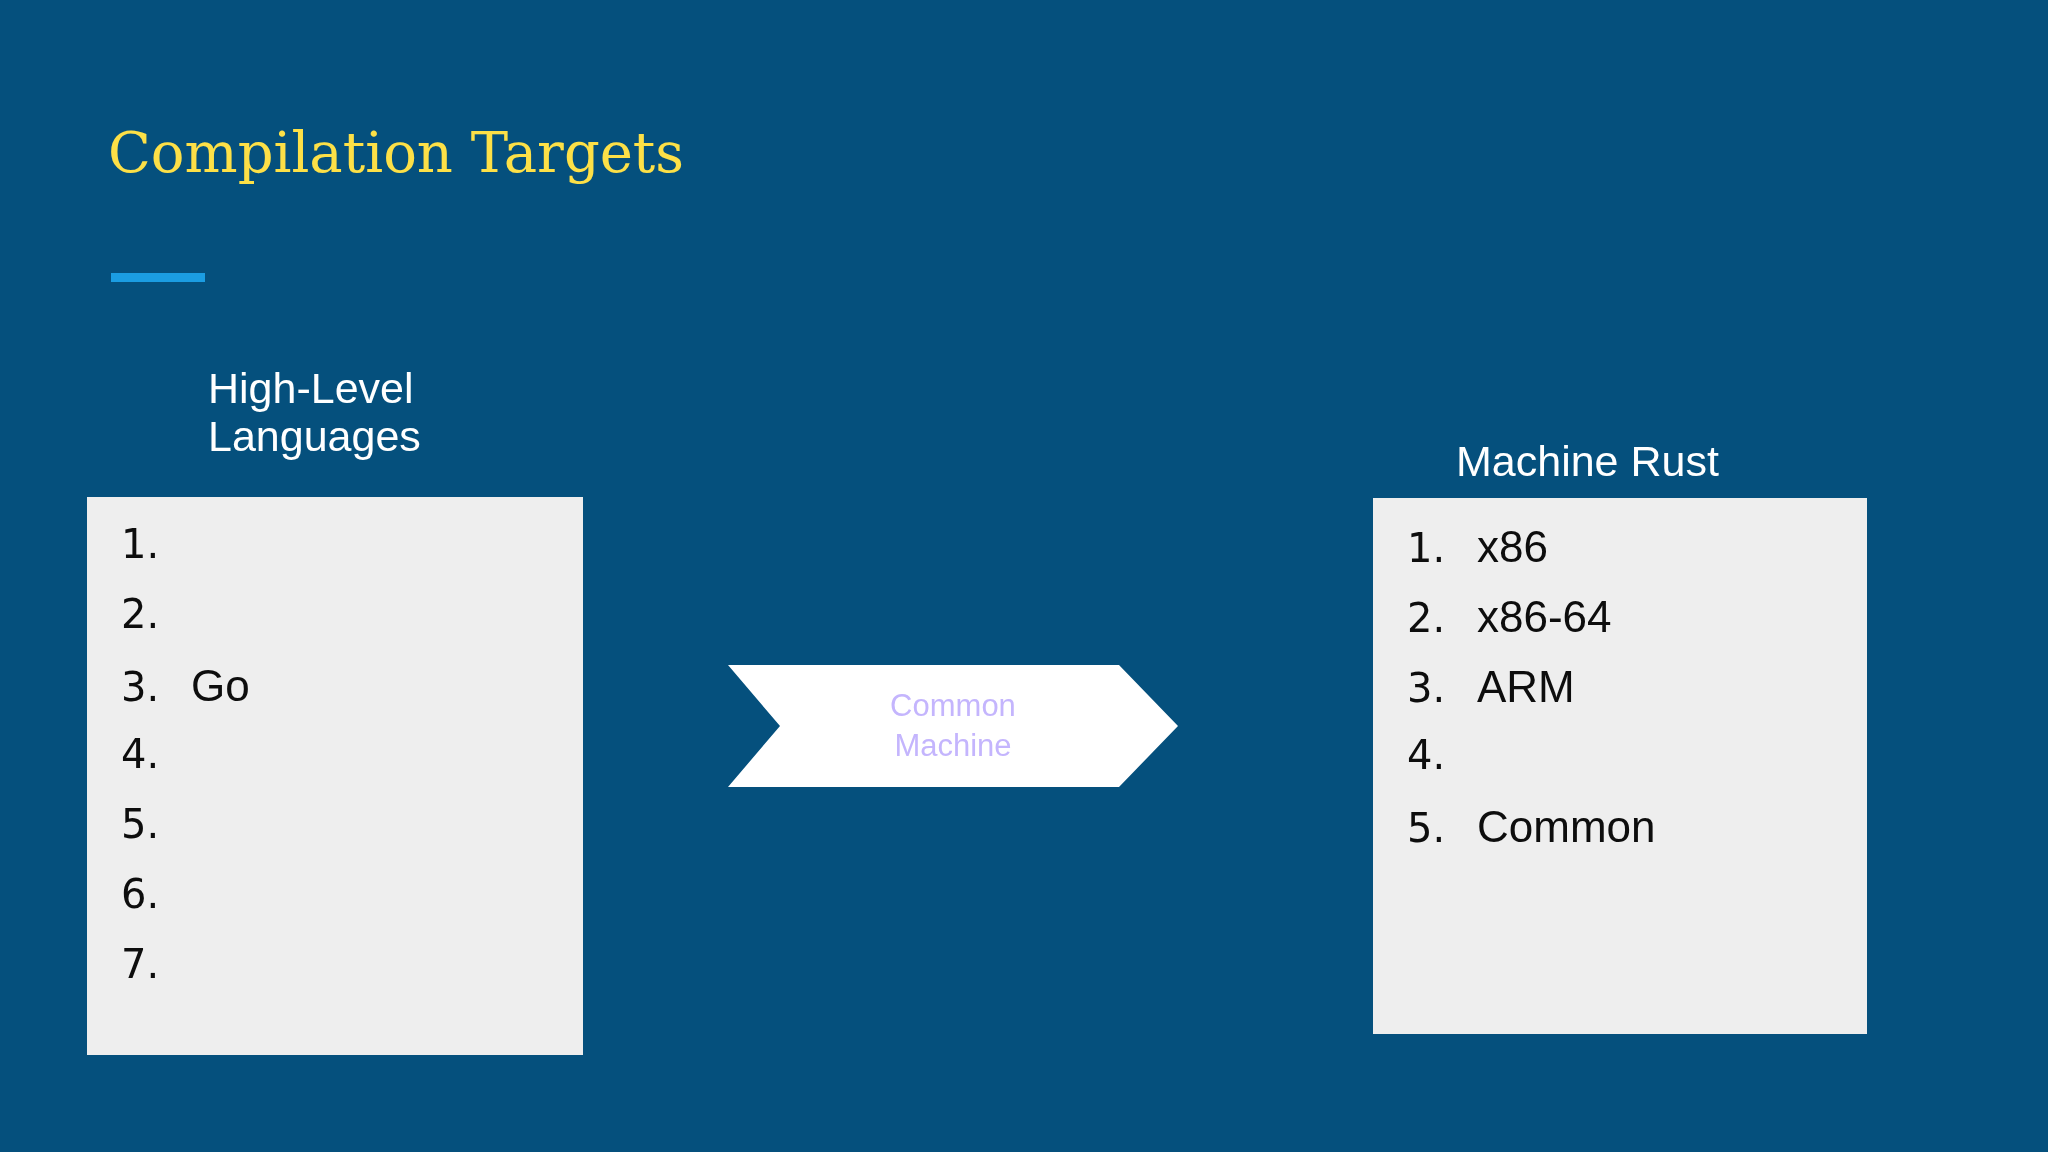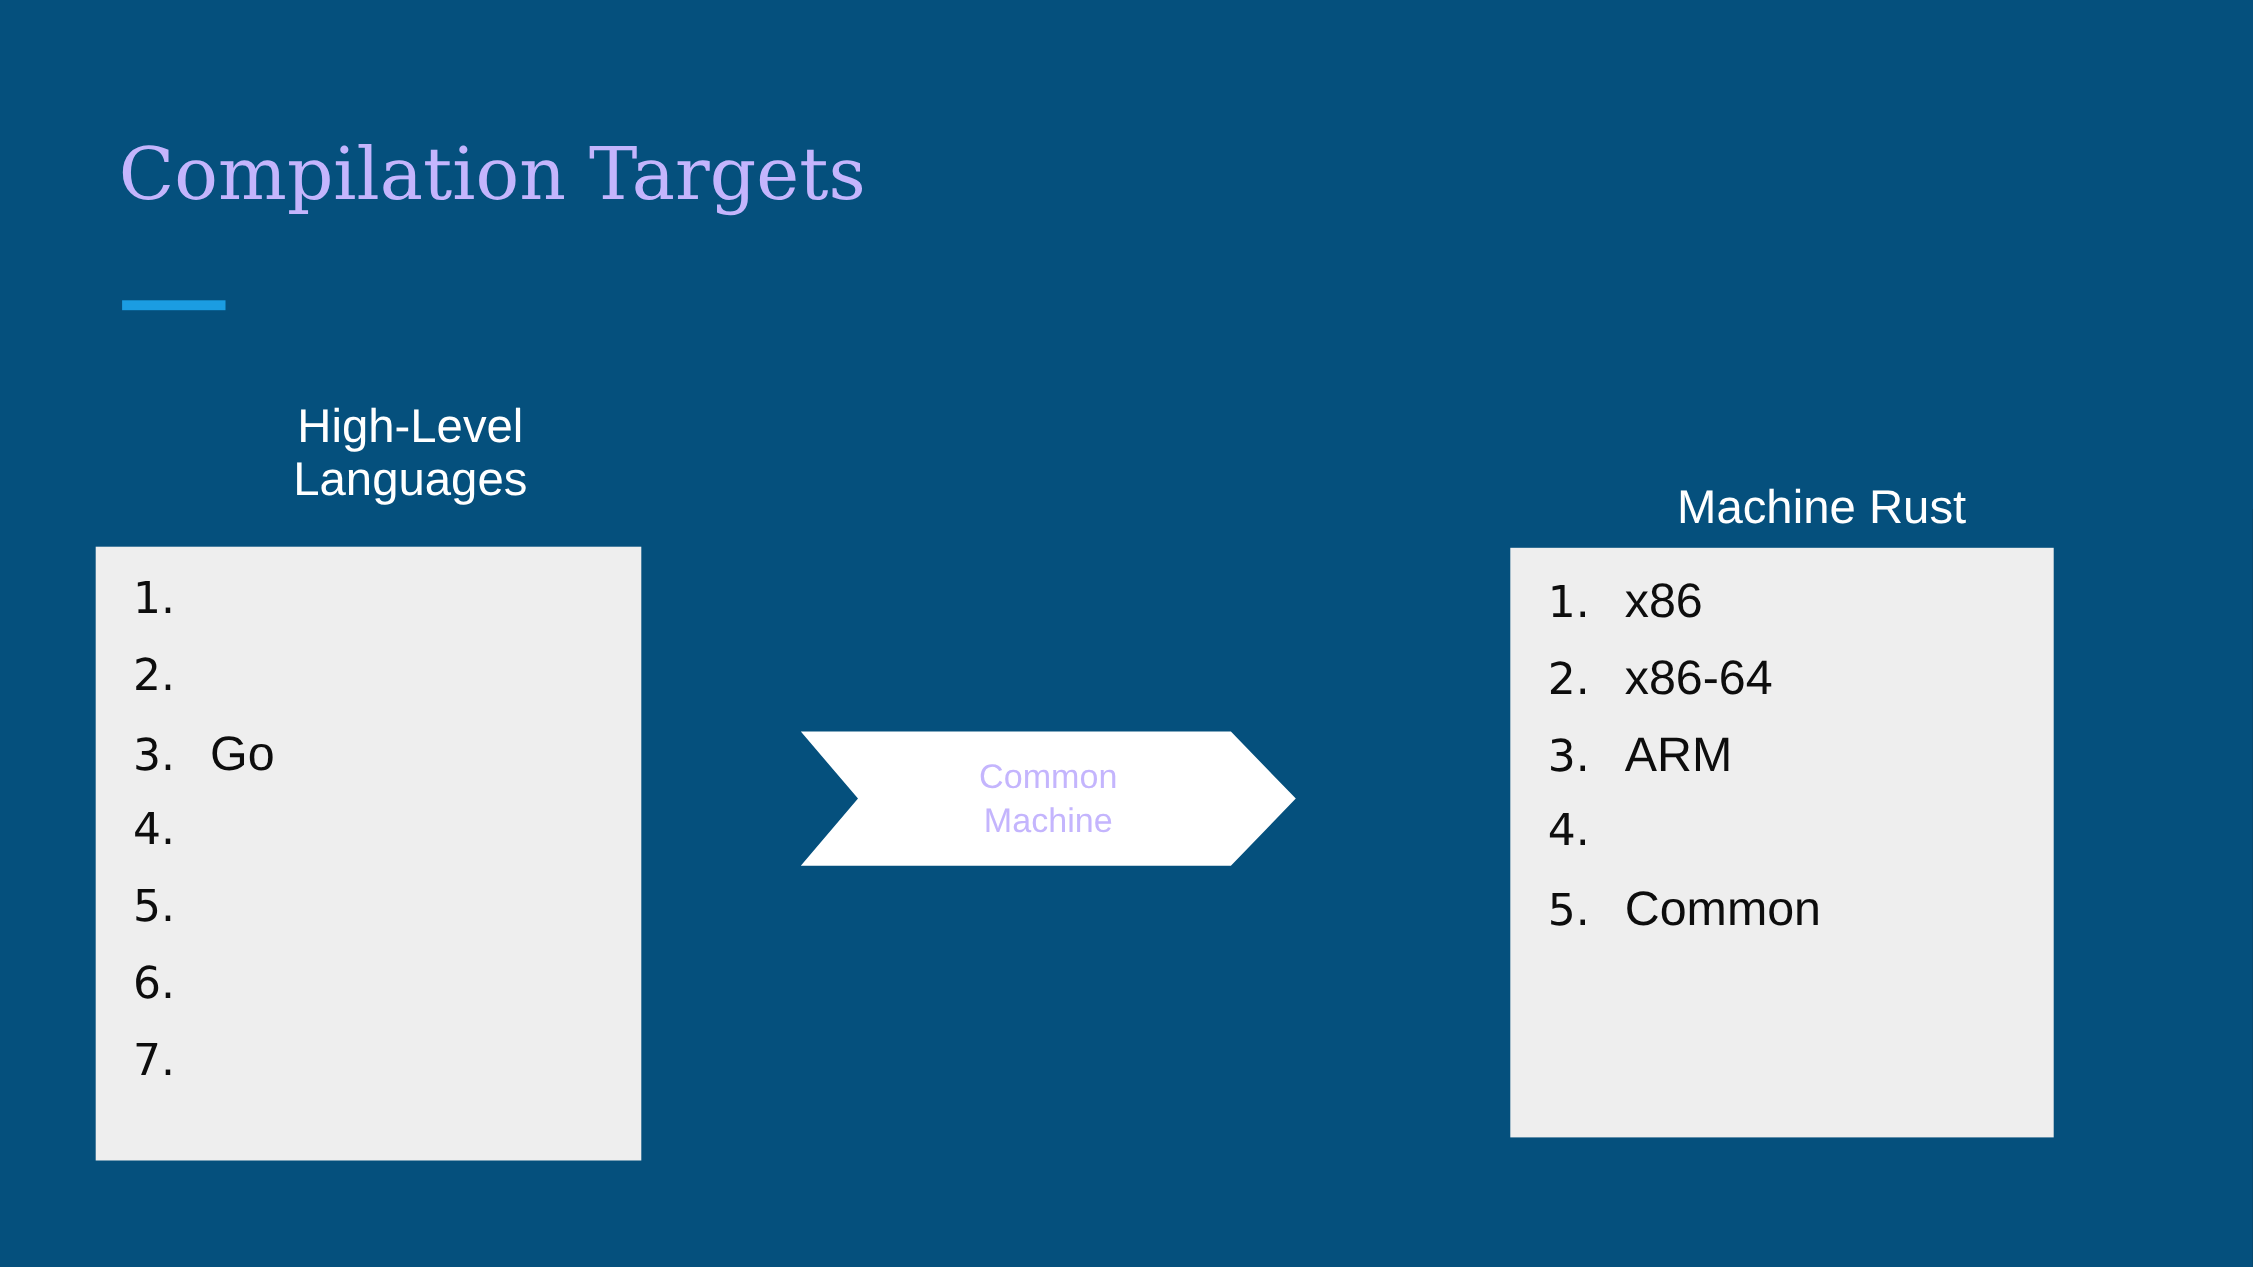--- a/index.html
+++ b/index.html
@@ -15,23 +15,23 @@
     overflow: hidden;
     font-family: "Liberation Sans", sans-serif;
   }
 
   
   .slide-title {
     position: absolute;
     left: 108px;
     top: 124px;
     font-family: "DejaVu Serif", "Liberation Serif", serif;
-    font-size: 66px;
+    font-size: 56px;
     line-height: 1.05;
-    color: #c4b5fd;
+    color: #fde047;
     font-weight: 400;
     letter-spacing: 0px;
     white-space: nowrap;
   }
   .title-rule {
     position: absolute;
     left: 111px;
     top: 273px;
     width: 94px;
     height: 9px;
@@ -39,21 +39,20 @@
   }
 
   
   .col-head {
     position: absolute;
     color: #ffffff;
     font-size: 43px;
     line-height: 1.12;
     font-weight: 400;
     font-family: "Liberation Sans", sans-serif;
-    text-align: center;
   }
   #head-left {
     left: 208px;
     top: 364px;
     width: 330px;
   }
   #head-right {
     left: 1456px;
     top: 437px;
     width: 400px;

